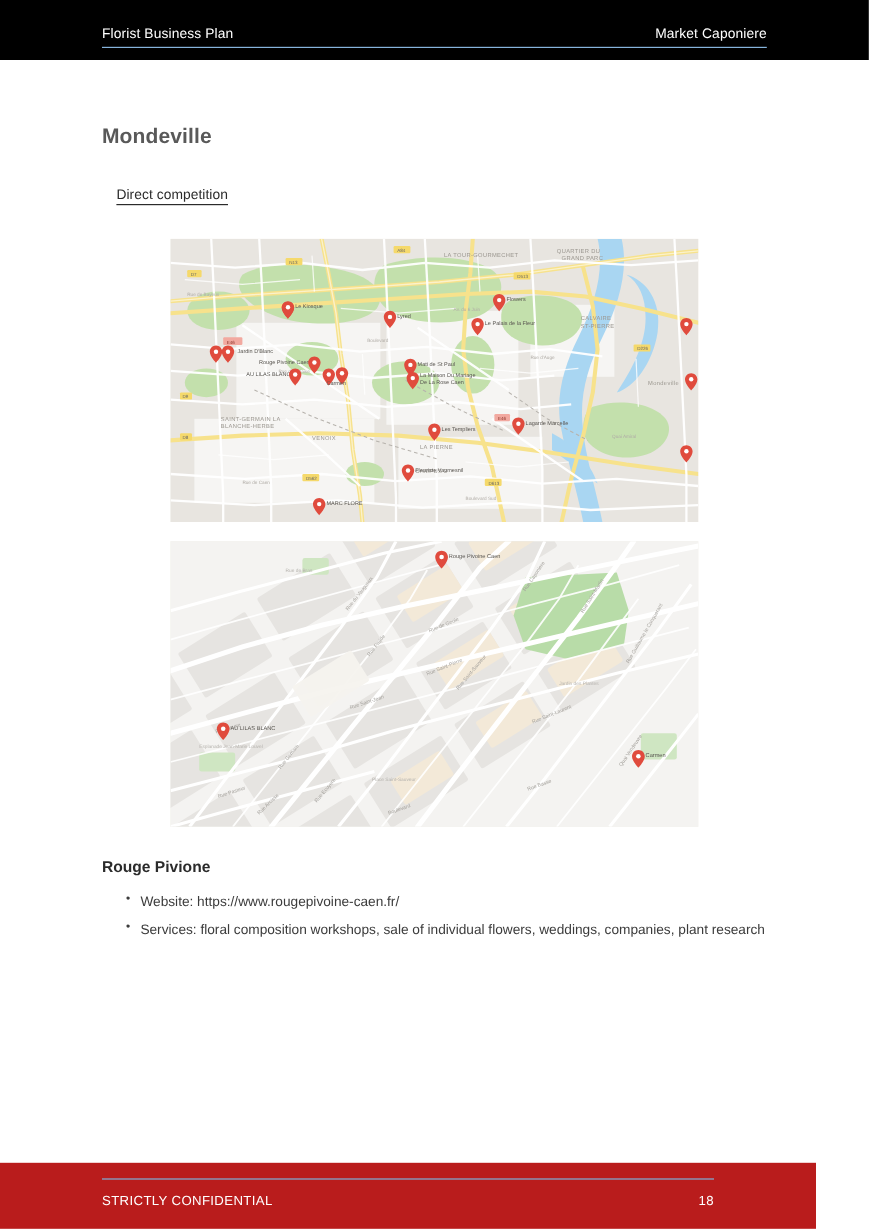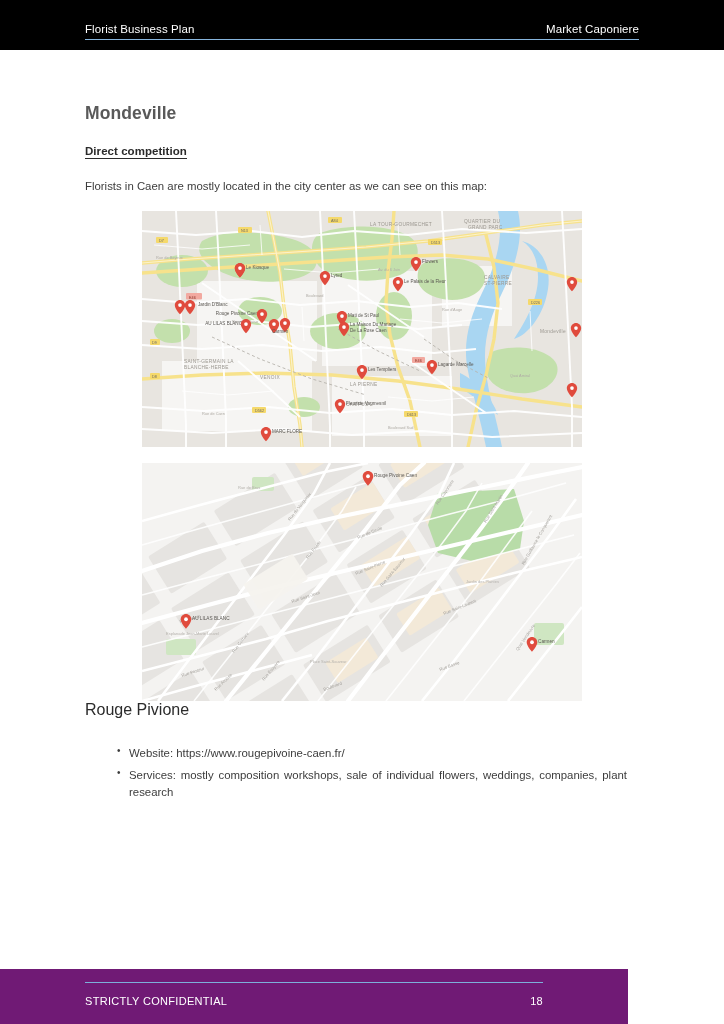--- a/index.html
+++ b/index.html
@@ -56,23 +56,23 @@
     font-size: 17.5px;
     font-weight: bold;
     color: #595959;
     margin: 0;
     padding-top: 53px;
     letter-spacing: .1px;
   }
 
   h2.sub-title {
     font-size: 11.5px;
-    font-weight: bold;
+    font-weight: normal;
     color: #2b2b2b;
-    margin: 0;
+    margin: 12px;
     padding-top: 21px;
     display: inline-block;
     border-bottom: 1.2px solid #2b2b2b;
     padding-bottom: 1px;
     letter-spacing: .05px;
   }
 
   p.body-text {
     font-size: 11.4px;
     color: #3c3c3c;
@@ -95,27 +95,28 @@
   }
   .map-2 {
     width: 440px;
     height: 238px;
     margin: 16px 0 0 57px;
   }
   .map-svg { display: block; width: 100%; height: 100%; }
 
   
   h3.competitor-name {
-    font-size: 16px;
-    font-weight: normal;
+    font-size: 13px;
+    font-weight: bold;
     color: #2b2b2b;
     margin: 0;
+    padding-top: 26px;
   }
   ul.detail-list {
-    margin: 12px;
+    margin: 0;
     padding: 14px 0 0 22px;
     list-style: none;
   }
   ul.detail-list li {
     position: relative;
     font-size: 11.4px;
     color: #3c3c3c;
     line-height: 1.47;
     margin-bottom: 6px;
     text-align: justify;
@@ -128,23 +129,23 @@
     top: -1px;
     color: #3c3c3c;
     font-size: 10px;
   }
   ul.detail-list li.no-justify { text-align: left; }
 
   
   .page-footer {
     position: absolute;
     bottom: 0; left: 0;
-    width: 628px;
+    width: 680px;
     height: 55px;
-    background: #701a75;
+    background: #b91c1c;
   }
   .footer-inner {
     position: absolute;
     left: 85px;
     right: 85px;
     top: 13px;
     height: 30px;
     border-top: 1px solid #7db0da;
   }
   .footer-left, .footer-right {
@@ -169,21 +170,20 @@
 </div>
 
 <div class="content">
 
   <h1 class="section-title">Mondeville</h1>
 
   <div>
     <h2 class="sub-title">Direct competition</h2>
   </div>
 
-  <p class="body-text intro-1">Florists in Caen are mostly located in the city center as we can see on this map:</p>
 
   <div class="map-wrap map-1">
     <svg class="map-svg" viewBox="0 0 440 236" preserveAspectRatio="none">
       <defs>
         <g id="pin-o">
           <path d="M0,0 c-4.2,0 -7.6,3.4 -7.6,7.6 c0,5.6 7.6,13.4 7.6,13.4 s7.6,-7.8 7.6,-13.4 c0,-4.2 -3.4,-7.6 -7.6,-7.6 z" fill="#e04b3d"></path>
           <circle cx="0" cy="7.5" r="2.7" fill="#ffffff"></circle>
         </g>
       </defs>
 
@@ -543,21 +543,21 @@
           </g>
         <text x="396" y="180">Carmen</text>
       </g>
     </svg>
   </div>
 
   <h3 class="competitor-name">Rouge Pivione</h3>
 
   <ul class="detail-list">
     <li class="no-justify">Website: https://www.rougepivoine-caen.fr/</li>
-    <li>Services: mostly composition workshops, sale of individual flowers, weddings, companies, plant research</li>
+    <li>Services: floral composition workshops, sale of individual flowers, weddings, companies, plant research</li>
   </ul>
 
 </div>
 
 <div class="page-footer">
   <div class="footer-inner"></div>
   <div style="position:absolute;left:85px;right:85px;top:13px;height:30px;">
     <span class="footer-left">STRICTLY CONFIDENTIAL</span>
     <span class="footer-right">18</span>
   </div>

